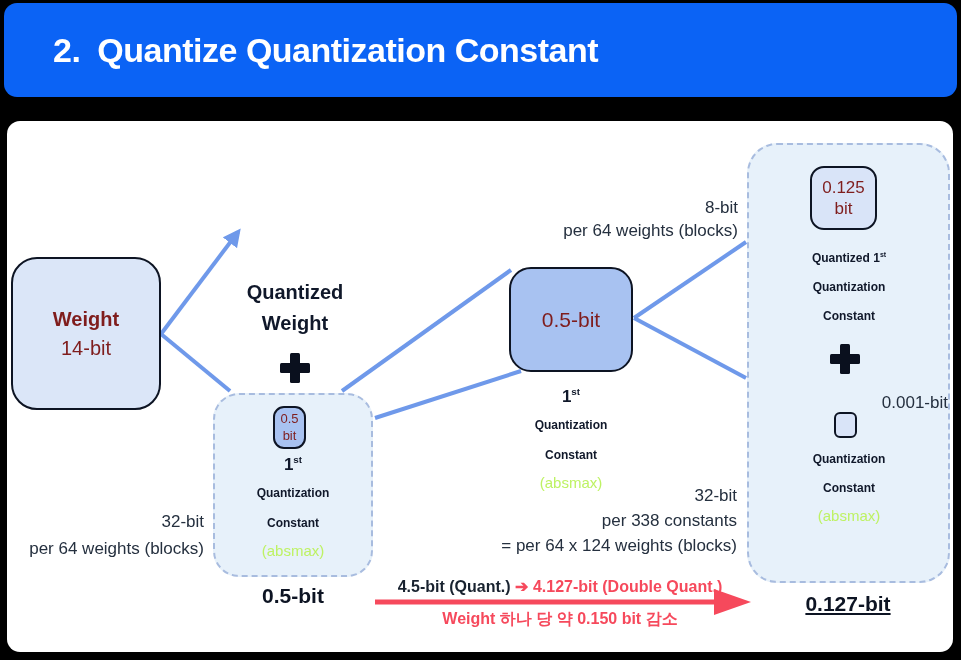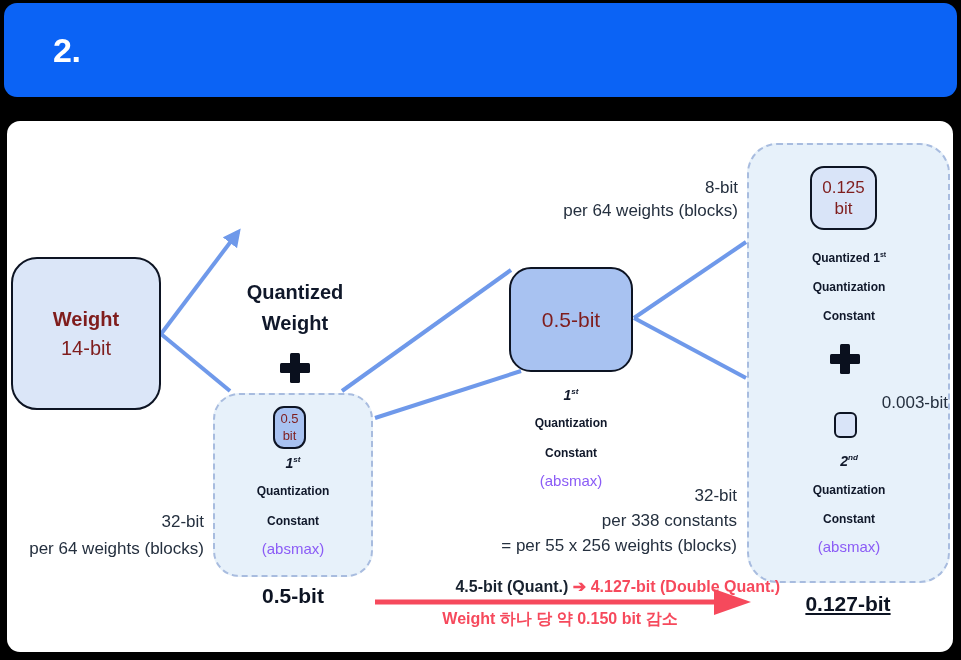--- a/index.html
+++ b/index.html
@@ -25,51 +25,52 @@
     color:#7f1d1d; text-align:left; }
   .node.light { background:#dbe6f8; }
   .node.pale { background:#d9e4f8; }
 
   
   .panel { position:absolute; z-index:1; background:#e7f1fa; border:2px dashed #a8bcdf;
     border-radius:26px; }
 
   
   .cap { position:absolute; z-index:3; text-align:center; color:#10182a; }
-  .cap .l-ord  { font-size:14px; line-height:26px; font-weight:700;font-style:italic; }
+  .cap .l-ord  { font-size:17px; line-height:26px; font-weight:700; }
   .cap .l-b    { font-size:12px; line-height:30px; font-weight:700; }
-  .cap .l-m    { font-size:15px; line-height:25px; font-weight:400; color:#8b5cf6; }
+  .cap .l-m    { font-size:15px; line-height:25px; font-weight:400; color:#bef264; }
   .cap .l-bb   { font-size:20px; line-height:31px; font-weight:700; }
   sup { font-size:0.58em; vertical-align:super; }
 
   
   .cost { position:absolute; z-index:3; text-align:right; color:#25303f; font-size:17px; font-weight:400; }
 
   
   .total { position:absolute; z-index:3; text-align:center; font-size:21px; font-weight:700; color:#0d1423; }
 
   
   .plus { position:absolute; z-index:3; width:30px; height:30px; }
   .plus::before { content:""; position:absolute; left:0; top:10px; width:30px; height:10px; background:#0a101e; border-radius:1.5px; }
   .plus::after  { content:""; position:absolute; left:10px; top:0; width:10px; height:30px; background:#0a101e; border-radius:1.5px; }
 
   
   .sum-line { position:absolute; left:340px; top:577px; width:440px; z-index:3;
-    text-align:right; font-size:16px; font-weight:700; color:#18222f; }
+    text-align:center; font-size:16px; font-weight:700; color:#18222f; }
   .sum-line .red { color:#f6495c; }
   .sum-note { position:absolute; left:360px; top:609px; width:400px; z-index:3;
     text-align:center; font-size:16px; font-weight:700; color:#f6495c; }
 </style>
 </head>
 <body>
 
 <div class="stage">
 
   <header class="titlebar">
     <span>2.</span>
+    <span>Quantize Quantization Constant</span>
   </header>
 
   <div class="card"></div>
 
   <div class="panel" style="left:213px; top:393px; width:160px; height:184px;"></div>
   <div class="panel" style="left:747px; top:143px; width:203px; height:440px; border-radius:30px;"></div>
 
   <svg class="overlay" width="961" height="660" viewBox="0 0 961 660">
     <defs>
       <marker id="ah-blue" viewBox="0 0 10 10" refX="7.5" refY="5" markerWidth="4.5" markerHeight="4.5" orient="auto">
@@ -118,48 +119,47 @@
   <div class="node" style="left:509px; top:267px; width:124px; height:105px; border-radius:22px; font-size:21px;">
     <div>0.5-bit</div>
   </div>
   <div class="cap" style="left:496px; top:379px; width:150px;">
     <div class="l-ord"><span>1</span><sup>st</sup></div>
     <div class="l-b">Quantization</div>
     <div class="l-b">Constant</div>
     <div class="l-m">(absmax)</div>
   </div>
 
-  <div class="cost" style="left:480px; top:176px; width:258px; line-height:23px;">
+  <div class="cost" style="left:480px; top:196px; width:258px; line-height:23px;">
     <div>8-bit</div>
     <div>per 64 weights (blocks)</div>
   </div>
 
   <div class="cost" style="left:440px; top:483px; width:297px; line-height:25px;">
     <div>32-bit</div>
     <div>per 338 constants</div>
-    <div>= per 55 x 256 weights (blocks)</div>
+    <div>= per 64 x 124 weights (blocks)</div>
   </div>
 
   <div class="node pale" style="left:810px; top:166px; width:67px; height:64px; border-radius:14px; font-size:17px; line-height:1.25;">
     <div>0.125</div>
     <div>bit</div>
   </div>
   <div class="cap" style="left:752px; top:240px; width:194px;">
     <div class="l-b" style="line-height:29px;"><span>Quantized</span>&nbsp;<span>1</span><sup>st</sup></div>
     <div class="l-b" style="line-height:29px;">Quantization</div>
     <div class="l-b" style="line-height:29px;">Constant</div>
   </div>
 
   <span class="plus" style="left:830px; top:344px;"></span>
 
-  <div class="cost" style="left:848px; top:393px; width:100px;">0.003-bit</div>
+  <div class="cost" style="left:848px; top:393px; width:100px;">0.001-bit</div>
   <div class="node pale" style="left:834px; top:412px; width:23px; height:26px; border-radius:6px; border-width:2px;"></div>
 
   <div class="cap" style="left:752px; top:444px; width:194px;">
-    <div class="l-ord" style="line-height:28px;"><span>2</span><sup>nd</sup></div>
     <div class="l-b">Quantization</div>
     <div class="l-b" style="line-height:28px;">Constant</div>
     <div class="l-m" style="line-height:27px;">(absmax)</div>
   </div>
   <div class="total" style="left:750px; top:592px; width:196px;text-decoration:underline;">0.127-bit</div>
 
   <div class="sum-line">
     <span>4.5-bit (Quant.)</span>
     <span class="red">➔</span>
     <span class="red">4.127-bit (Double Quant.)</span>

